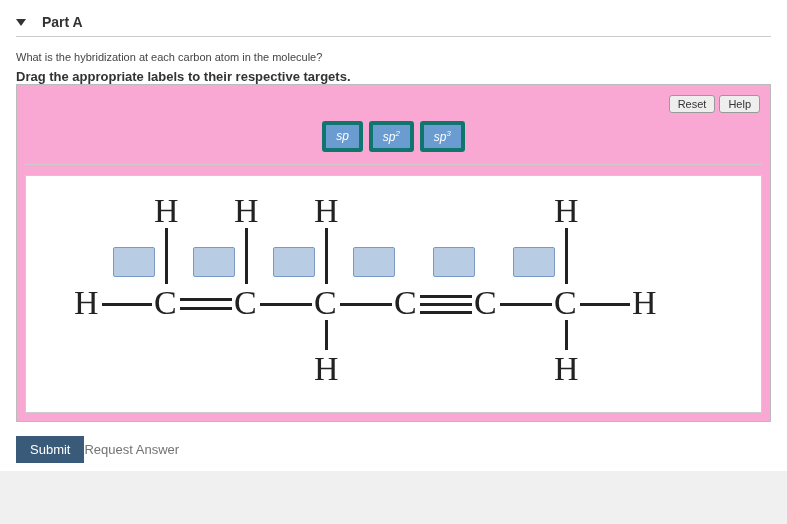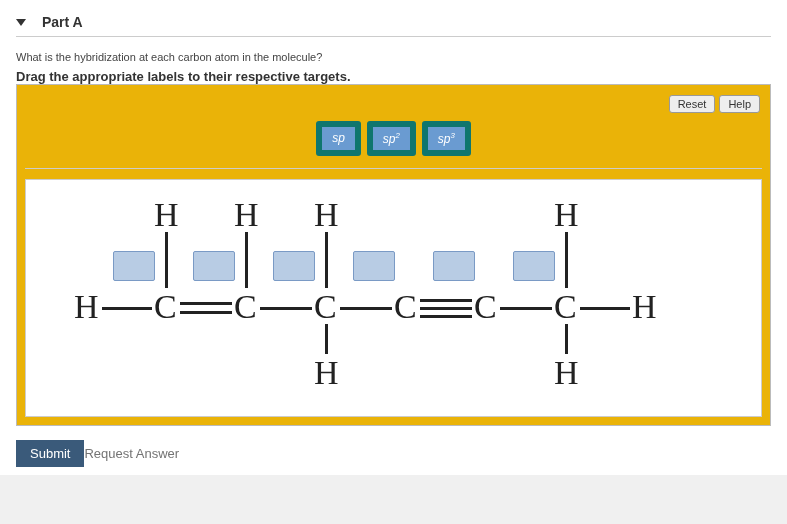--- a/index.html
+++ b/index.html
@@ -3,25 +3,25 @@
   <meta charset="utf-8">
   <style>
     * { box-sizing: border-box; margin: 0; padding: 0; }
     body { font-family: Arial, sans-serif; background: #f0f0f0; width: 787px; height: 524px; overflow: hidden; }
     .container { background: #fff; margin: 0; padding: 8px 16px; }
     .part-header { display: flex; align-items: center; gap: 16px; padding: 6px 0; border-bottom: 1px solid #ccc; }
     .triangle { width: 0; height: 0; border-left: 5px solid transparent; border-right: 5px solid transparent; border-top: 7px solid #333; }
     .part-title { font-weight: bold; font-size: 14px; color: #333; }
     .question { font-size: 11px; color: #444; margin: 14px 0 6px 0; }
     .instruction { font-size: 13px; font-weight: bold; color: #333; }
-    .work-area { border: 1px solid #bbb; background: #eab308; padding: 8px; position: relative; }
+    .work-area { border: 1px solid #bbb; background: #f9a8d4; padding: 8px; position: relative; }
     .top-buttons { position: absolute; top: 10px; right: 10px; display: flex; gap: 4px; }
     .util-btn { background: #eee; border: 1px solid #999; border-radius: 3px; padding: 2px 8px; font-size: 11px; color: #333; cursor: pointer; }
     .labels-row { display: flex; justify-content: center; gap: 6px; margin: 28px 0 10px 0; border-bottom: 1px solid #ccc; padding-bottom: 12px; }
-    .label-chip { background: #6a9bd1; border: 6px solid #0f766e; border-radius: 3px; padding: 4px 10px; font-size: 12px; font-style: italic; color: #fff; cursor: grab; }
+    .label-chip { background: #6a9bd1; border: 4px solid #0f766e; border-radius: 3px; padding: 4px 10px; font-size: 12px; font-style: italic; color: #fff; cursor: grab; }
     .molecule-box { background: #fff; border: 1px solid #ccc; padding: 16px 20px 20px 20px; margin-top: 0; }
     .molecule { position: relative; height: 200px; font-family: 'Times New Roman', serif; }
     .atom { position: absolute; font-size: 34px; font-weight: normal; color: #222; }
     .bond-h { position: absolute; height: 3px; background: #222; }
     .bond-v { position: absolute; width: 3px; background: #222; }
     .dbl-top { position: absolute; height: 3px; background: #222; }
     .dbl-bot { position: absolute; height: 3px; background: #222; }
     .trp-top { position: absolute; height: 3px; background: #222; }
     .trp-mid { position: absolute; height: 3px; background: #222; }
     .trp-bot { position: absolute; height: 3px; background: #222; }

